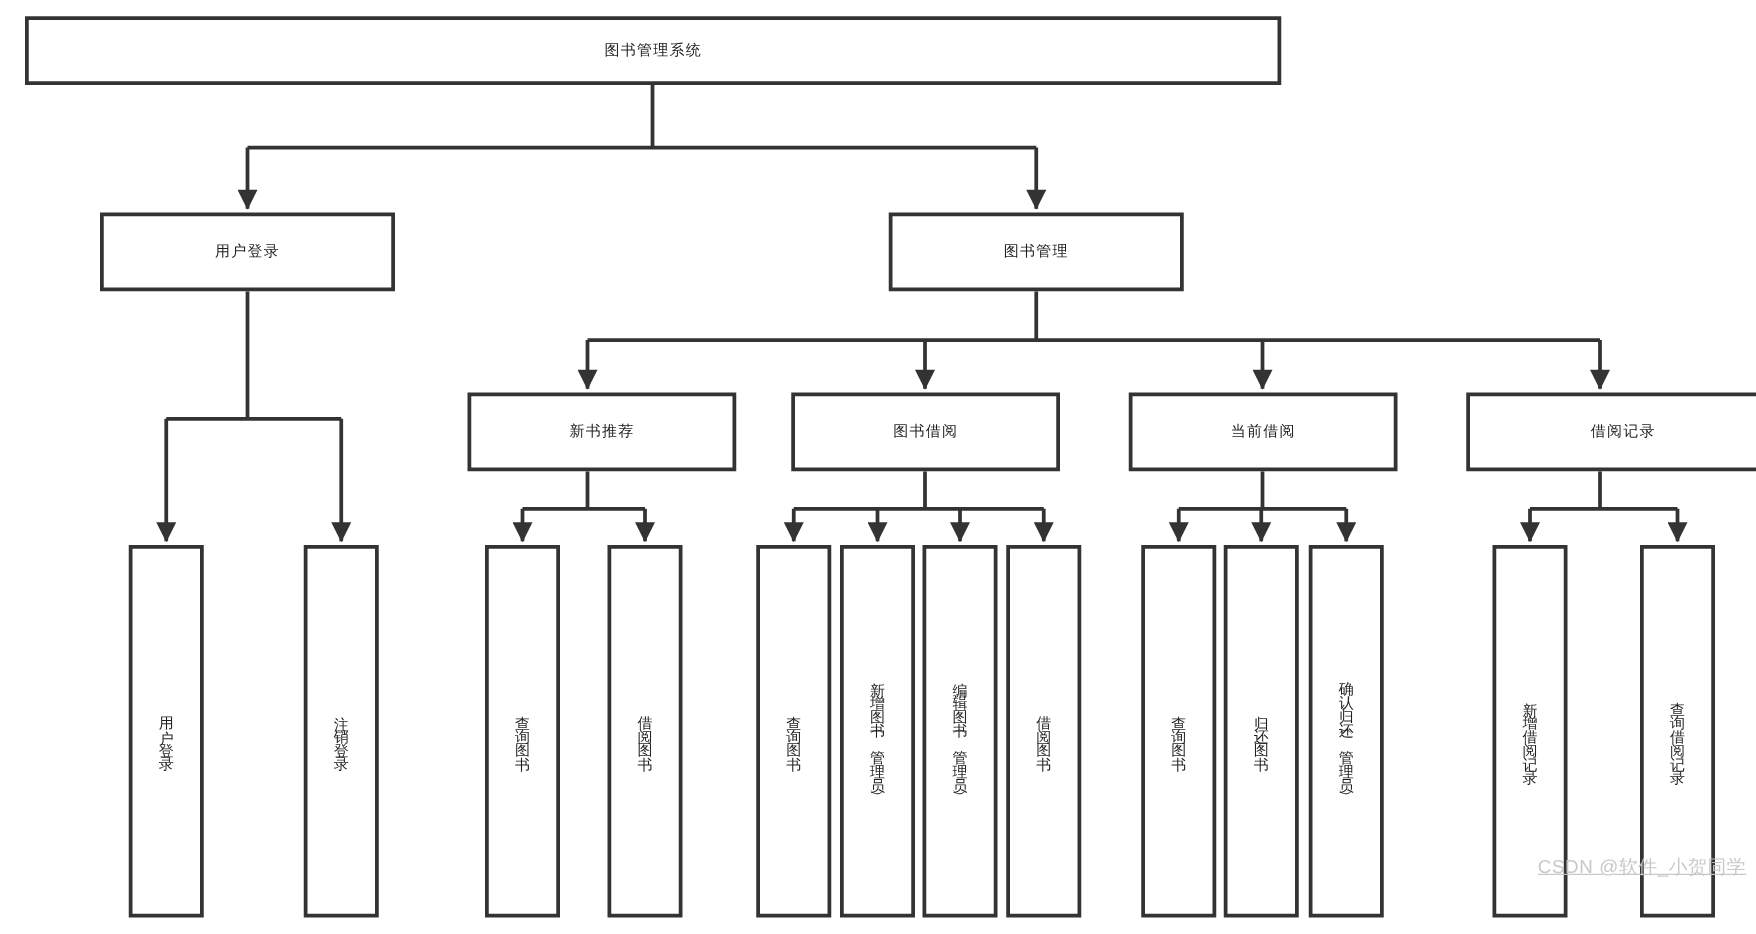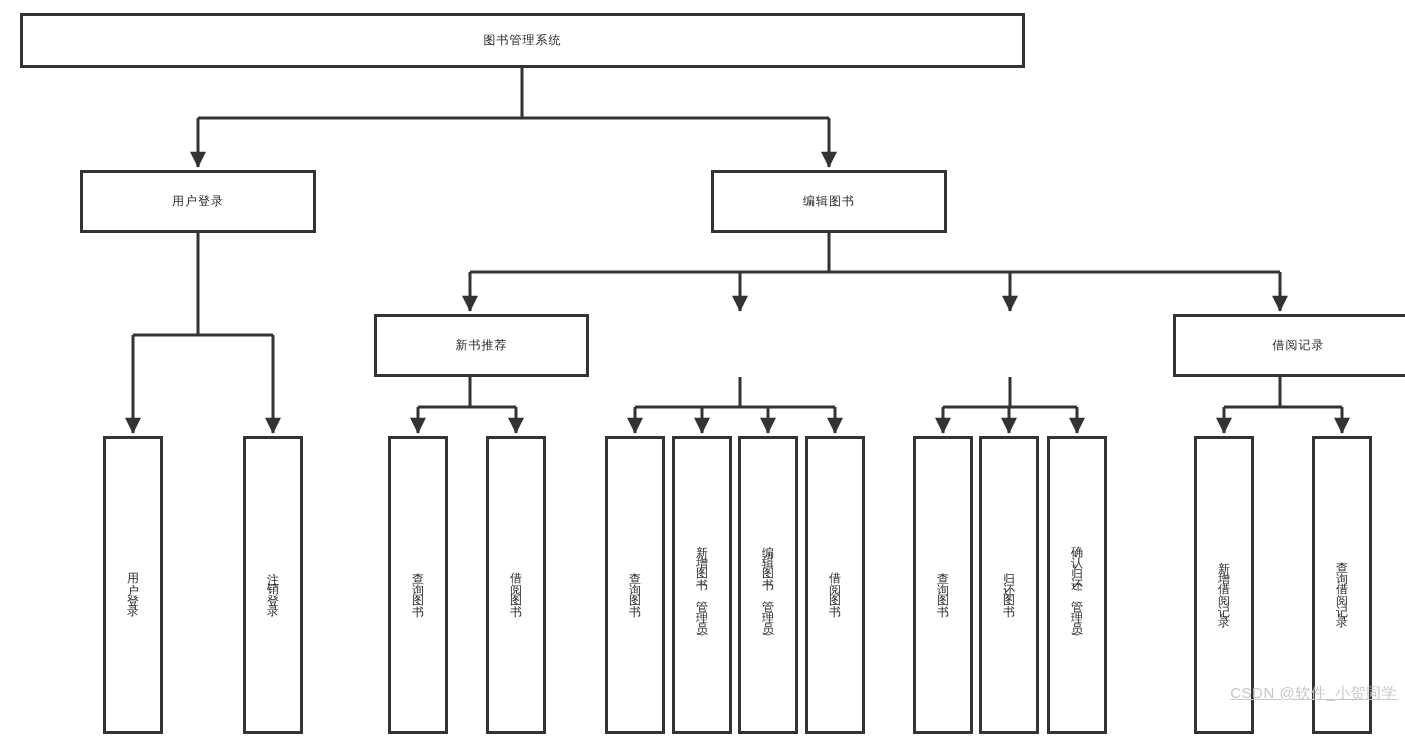--- a/index.html
+++ b/index.html
@@ -120,23 +120,25 @@
 
       <path d="M1280 377 V407 M1224 407 H1342"></path>
       <path d="M1224 407 V433" marker-end="url(#arrow)"></path>
       <path d="M1342 407 V433" marker-end="url(#arrow)"></path>
     </g>
   </svg>
 
   <div class="box n-root">图书管理系统</div>
 
   <div class="box n-user-login">用户登录</div>
-  <div class="box n-book-management">编辑图书</div>
+  <div class="box n-book-management">图书管理</div>
 
   <div class="box n-new-book-rec">新书推荐</div>
+  <div class="box n-book-borrowing">图书借阅</div>
+  <div class="box n-current-borrow">当前借阅</div>
   <div class="box n-borrow-records">借阅记录</div>
 
   <div class="box vbox leaf l-1">
     <span class="vt">用户登录</span>
   </div>
   <div class="box vbox leaf l-2">
     <span class="vt">注销登录</span>
   </div>
   <div class="box vbox leaf l-3">
     <span class="vt">查询图书</span>

